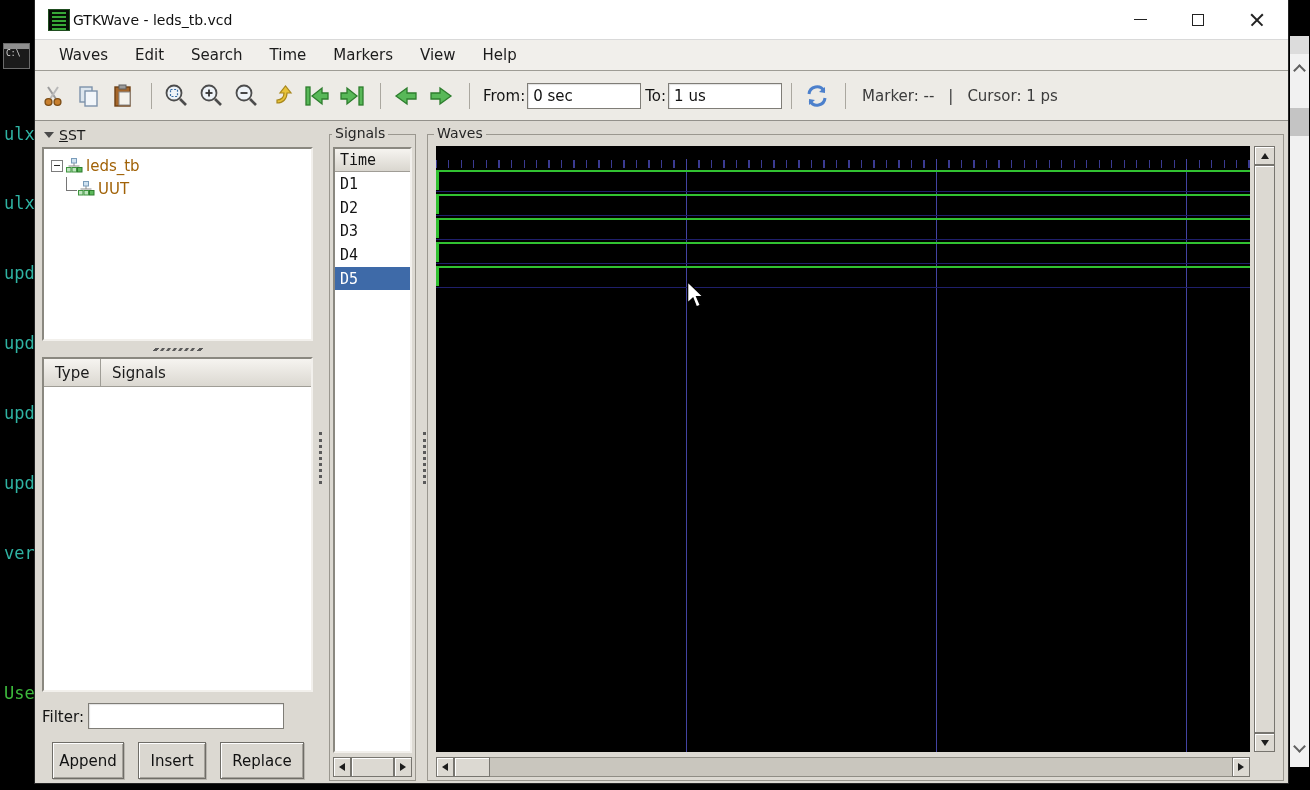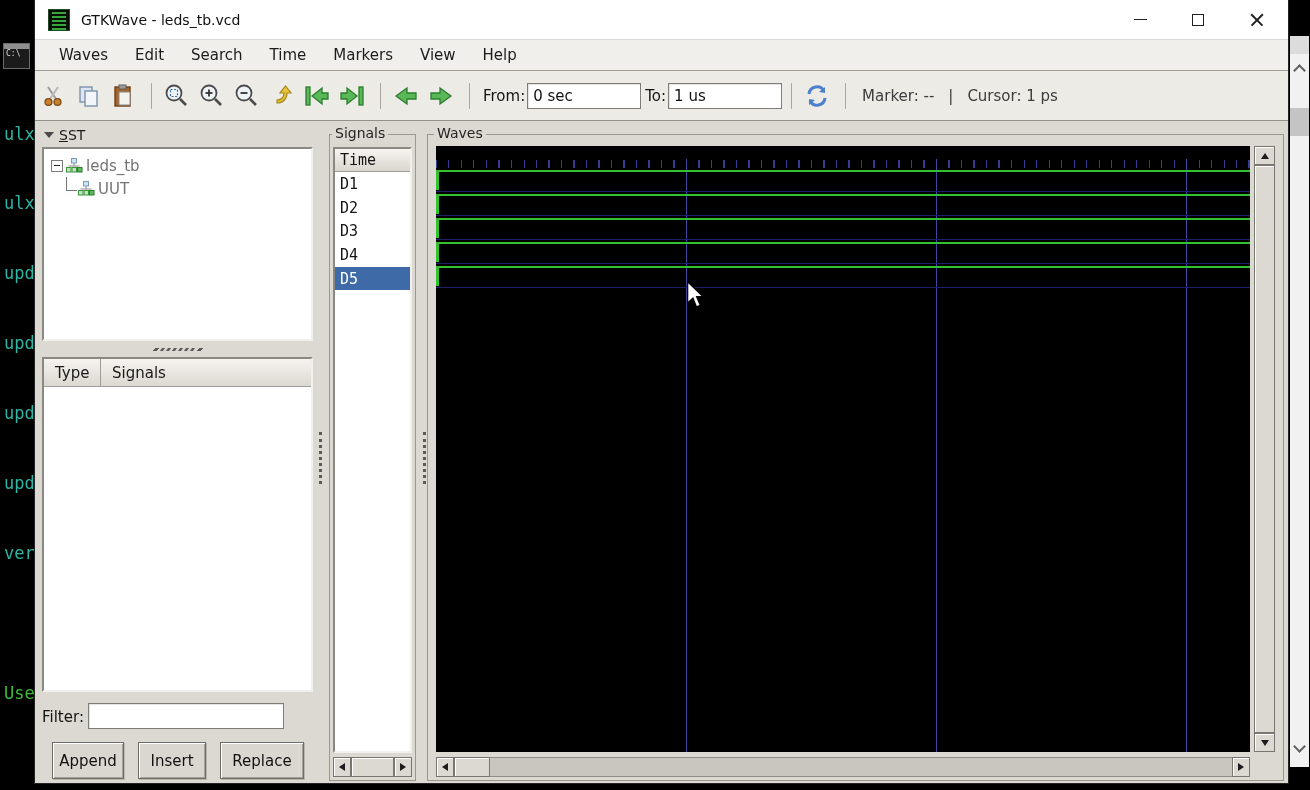--- a/index.html
+++ b/index.html
@@ -29,21 +29,21 @@
 
   
   .gtkwin{position:absolute;left:35px;top:0;width:1253px;height:783px;background:#dcd9d2;
           box-shadow:0 0 0 1px #242424}
 
   
   .titlebar{height:40px;background:#ffffff;display:flex;align-items:center;position:relative;border-bottom:1px solid #d9d9d9;box-sizing:border-box}
   .appicon{width:22px;height:22px;margin-left:13px;background:#060e06;border:1px solid #1f4d1f;box-sizing:border-box;
            background-image:repeating-linear-gradient(0deg,#37a837 0 2px,transparent 2px 4px);
            background-size:14px 100%;background-position:3px 0;background-repeat:no-repeat}
-  .title-text{margin-left:11px;font-size:14px;color:#101010}
+  .title-text{margin-left:3px;font-size:14px;color:#101010}
   .winctl{position:absolute;top:0;height:39px;width:58px;display:flex;align-items:center;justify-content:center}
   .winctl.min{right:119px}.winctl.max{right:61px}.winctl.close{right:2px}
   .glyph-min{width:13px;height:1.5px;background:#222}
   .glyph-max{width:12px;height:12px;border:1.5px solid #222;box-sizing:border-box}
   .glyph-x{position:relative;width:14px;height:14px}
   .glyph-x i{position:absolute;left:-1px;top:6px;width:16px;height:1.5px;background:#222}
   .glyph-x i:first-child{transform:rotate(45deg)}
   .glyph-x i:last-child{transform:rotate(-45deg)}
 
   
@@ -63,21 +63,21 @@
   .sst-header{position:absolute;left:9px;top:127px;display:flex;align-items:center;font-size:14px;color:#1a1a1a}
   .tri-down{width:0;height:0;border-left:5px solid transparent;border-right:5px solid transparent;border-top:6px solid #4a4a4a;margin-right:5px}
   .accel{text-decoration:underline}
   .sunken{background:#fff;border:2px solid;border-color:#8a8880 #f2f0ec #f2f0ec #8a8880;box-sizing:border-box}
   .treebox{position:absolute;left:7px;top:147px;width:271px;height:194px}
   .tree-row{display:flex;align-items:center;height:23px;margin-left:7px;margin-top:5px}
   .tree-row.child{margin-left:22px;margin-top:0}
   .expander{width:12px;height:12px;border:1px solid #7c7c7c;background:#fff;position:relative;margin-right:3px;box-sizing:border-box}
   .expander i{position:absolute;left:2px;right:2px;top:4px;height:1px;background:#2a2a2a}
   .connector{width:10px;height:13px;border-left:1px solid #767676;border-bottom:1px solid #767676;margin:0 1px 9px 0}
-  .tree-label{font-size:15px;color:#737373;margin-left:3px}
+  .tree-label{font-size:15px;color:#a16207;margin-left:3px}
 
   .hsplit{position:absolute;left:7px;top:345px;width:271px;height:8px;display:flex;justify-content:center;align-items:center}
   .hsplit i{width:48px;border-top:3px dotted #5a5a5a;transform:skewX(-35deg)}
 
   .sigtable{position:absolute;left:7px;top:357px;width:271px;height:335px}
   .thead{display:flex;height:28px}
   .th{background:linear-gradient(#f6f4f0,#dbd8d1);border-right:1px solid #9f9d96;border-bottom:1px solid #9f9d96;
       font-size:15px;display:flex;align-items:center;padding-left:11px;color:#1a1a1a;box-sizing:border-box}
   .th.c-type{width:57px}.th.c-signals{flex:1;border-right:none}
 

